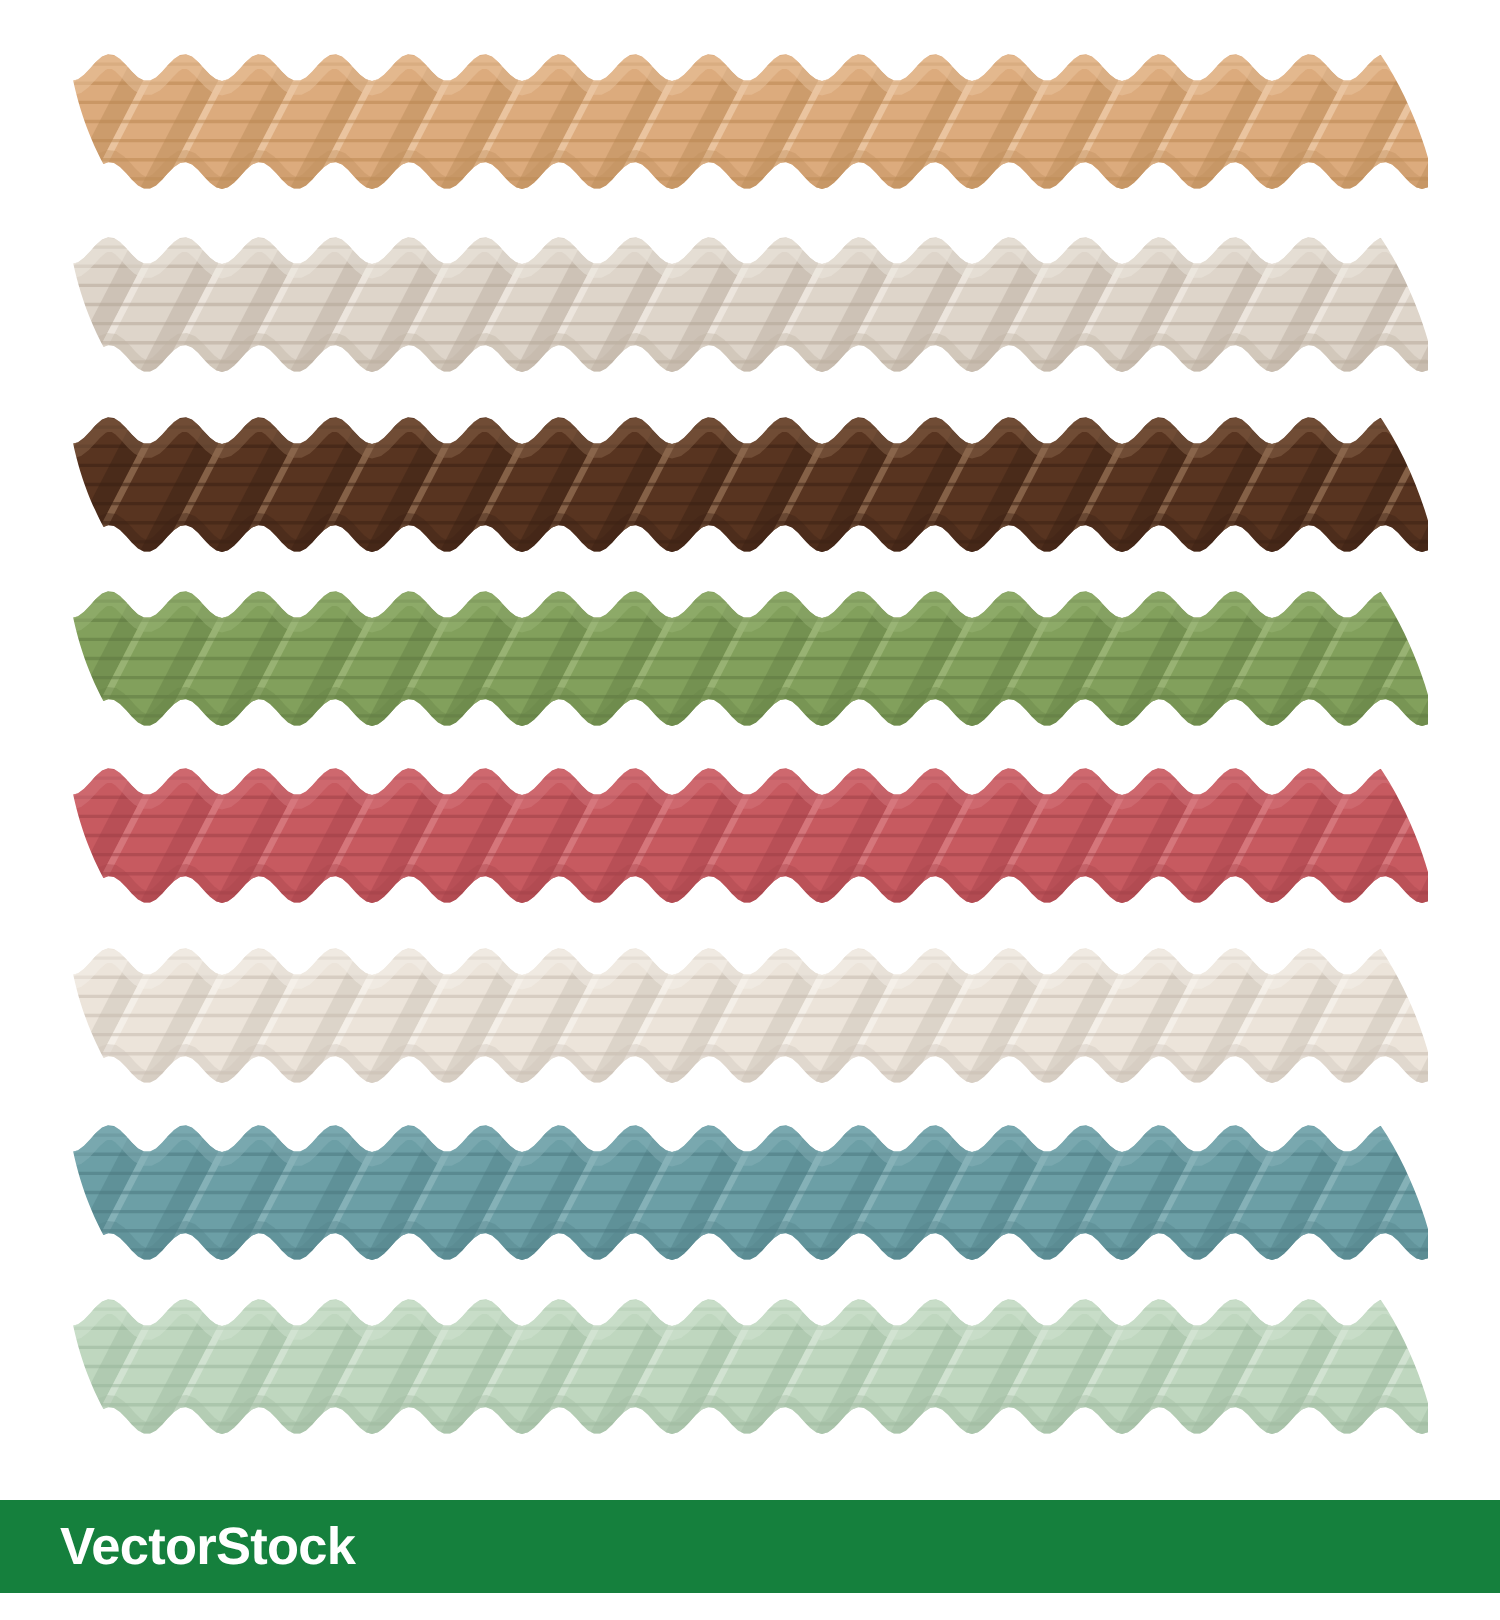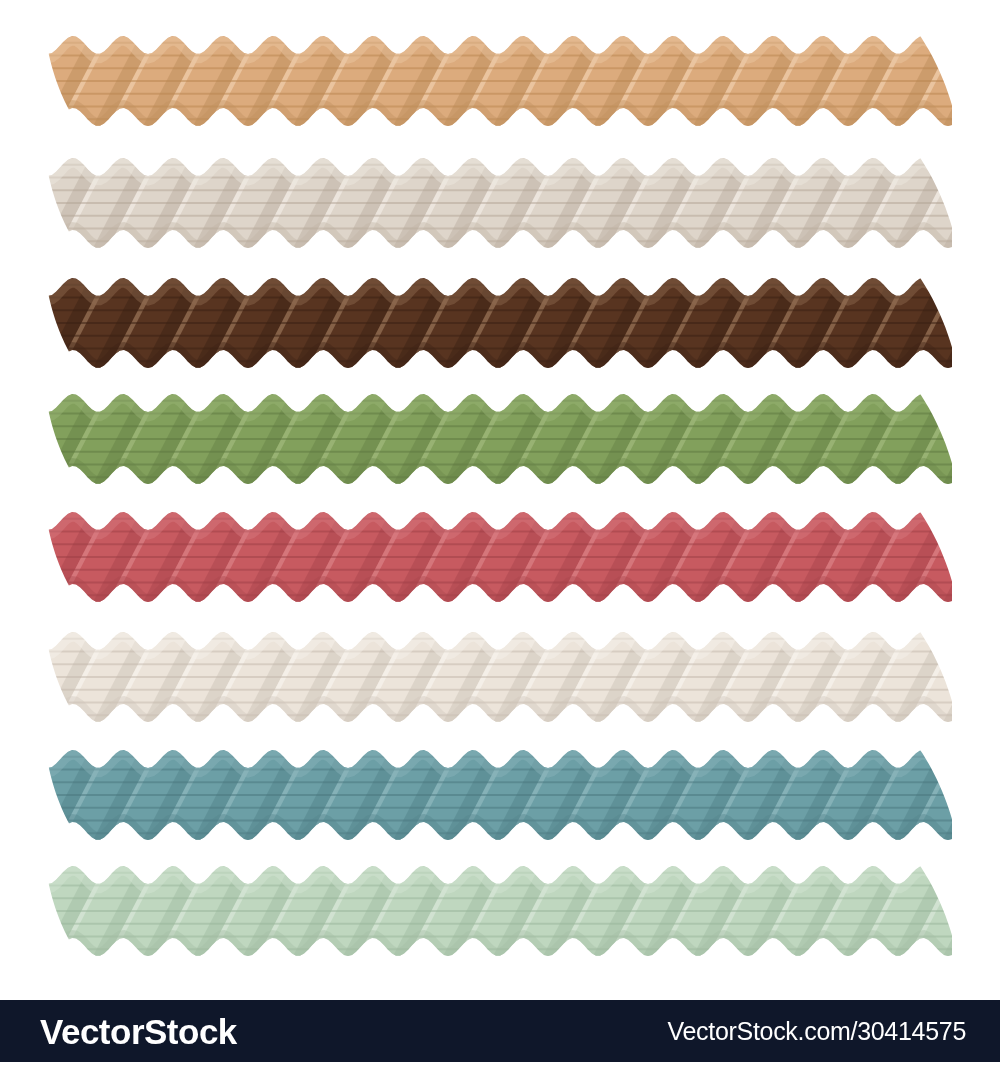--- a/index.html
+++ b/index.html
@@ -35,21 +35,21 @@
     display: block;
   }
 
   
   #footer {
     position: absolute;
     left: 0;
     top: 1000px;
     width: 1000px;
     height: 62px;
-    background: #0f172a;
+    background: #15803d;
   }
   #footer-logo {
     position: absolute;
     left: 40px;
     top: 50%;
     transform: translateY(-50%);
     color: #ffffff;
     font-family: "Liberation Sans", sans-serif;
     font-size: 35px;
     font-weight: bold;
@@ -641,14 +641,13 @@
           <path d="M 48.0 92.0 L 52.0 90.9 L 56.0 87.8 L 60.0 83.6 L 64.0 79.2 L 68.0 75.7 L 72.0 74.1 L 76.0 74.6 L 80.0 77.3 L 84.0 81.3 L 88.0 85.8 L 92.0 89.6 L 96.0 91.7 L 100.0 91.7 L 104.0 89.6 L 108.0 85.8 L 112.0 81.3 L 116.0 77.3 L 120.0 74.6 L 124.0 74.1 L 128.0 75.7 L 132.0 79.2 L 136.0 83.6 L 140.0 87.8 L 144.0 90.9 L 148.0 92.0 L 152.0 90.9 L 156.0 87.8 L 160.0 83.6 L 164.0 79.2 L 168.0 75.7 L 172.0 74.1 L 176.0 74.6 L 180.0 77.3 L 184.0 81.3 L 188.0 85.8 L 192.0 89.6 L 196.0 91.7 L 200.0 91.7 L 204.0 89.6 L 208.0 85.8 L 212.0 81.3 L 216.0 77.3 L 220.0 74.6 L 224.0 74.1 L 228.0 75.7 L 232.0 79.2 L 236.0 83.6 L 240.0 87.8 L 244.0 90.9 L 248.0 92.0 L 252.0 90.9 L 256.0 87.8 L 260.0 83.6 L 264.0 79.2 L 268.0 75.7 L 272.0 74.1 L 276.0 74.6 L 280.0 77.3 L 284.0 81.3 L 288.0 85.8 L 292.0 89.6 L 296.0 91.7 L 300.0 91.7 L 304.0 89.6 L 308.0 85.8 L 312.0 81.3 L 316.0 77.3 L 320.0 74.6 L 324.0 74.1 L 328.0 75.7 L 332.0 79.2 L 336.0 83.6 L 340.0 87.8 L 344.0 90.9 L 348.0 92.0 L 352.0 90.9 L 356.0 87.8 L 360.0 83.6 L 364.0 79.2 L 368.0 75.7 L 372.0 74.1 L 376.0 74.6 L 380.0 77.3 L 384.0 81.3 L 388.0 85.8 L 392.0 89.6 L 396.0 91.7 L 400.0 91.7 L 404.0 89.6 L 408.0 85.8 L 412.0 81.3 L 416.0 77.3 L 420.0 74.6 L 424.0 74.1 L 428.0 75.7 L 432.0 79.2 L 436.0 83.6 L 440.0 87.8 L 444.0 90.9 L 448.0 92.0 L 452.0 90.9 L 456.0 87.8 L 460.0 83.6 L 464.0 79.2 L 468.0 75.7 L 472.0 74.1 L 476.0 74.6 L 480.0 77.3 L 484.0 81.3 L 488.0 85.8 L 492.0 89.6 L 496.0 91.7 L 500.0 91.7 L 504.0 89.6 L 508.0 85.8 L 512.0 81.3 L 516.0 77.3 L 520.0 74.6 L 524.0 74.1 L 528.0 75.7 L 532.0 79.2 L 536.0 83.6 L 540.0 87.8 L 544.0 90.9 L 548.0 92.0 L 552.0 90.9 L 556.0 87.8 L 560.0 83.6 L 564.0 79.2 L 568.0 75.7 L 572.0 74.1 L 576.0 74.6 L 580.0 77.3 L 584.0 81.3 L 588.0 85.8 L 592.0 89.6 L 596.0 91.7 L 600.0 91.7 L 604.0 89.6 L 608.0 85.8 L 612.0 81.3 L 616.0 77.3 L 620.0 74.6 L 624.0 74.1 L 628.0 75.7 L 632.0 79.2 L 636.0 83.6 L 640.0 87.8 L 644.0 90.9 L 648.0 92.0 L 652.0 90.9 L 656.0 87.8 L 660.0 83.6 L 664.0 79.2 L 668.0 75.7 L 672.0 74.1 L 676.0 74.6 L 680.0 77.3 L 684.0 81.3 L 688.0 85.8 L 692.0 89.6 L 696.0 91.7 L 700.0 91.7 L 704.0 89.6 L 708.0 85.8 L 712.0 81.3 L 716.0 77.3 L 720.0 74.6 L 724.0 74.1 L 728.0 75.7 L 732.0 79.2 L 736.0 83.6 L 740.0 87.8 L 744.0 90.9 L 748.0 92.0 L 752.0 90.9 L 756.0 87.8 L 760.0 83.6 L 764.0 79.2 L 768.0 75.7 L 772.0 74.1 L 776.0 74.6 L 780.0 77.3 L 784.0 81.3 L 788.0 85.8 L 792.0 89.6 L 796.0 91.7 L 800.0 91.7 L 804.0 89.6 L 808.0 85.8 L 812.0 81.3 L 816.0 77.3 L 820.0 74.6 L 824.0 74.1 L 828.0 75.7 L 832.0 79.2 L 836.0 83.6 L 840.0 87.8 L 844.0 90.9 L 848.0 92.0 L 852.0 90.9 L 856.0 87.8 L 860.0 83.6 L 864.0 79.2 L 868.0 75.7 L 872.0 74.1 L 876.0 74.6 L 880.0 77.3 L 884.0 81.3 L 888.0 85.8 L 892.0 89.6 L 896.0 91.7 L 900.0 91.7 L 904.0 89.6 L 908.0 85.8 L 912.0 81.3 L 916.0 77.3 L 920.0 74.6 L 924.0 74.1 L 928.0 75.7 L 932.0 79.2 L 936.0 83.6 L 940.0 87.8 L 944.0 90.9 L 948.0 92.0 L 952.0 90.9" fill="none" stroke="#a4bfa5" stroke-width="8" opacity="0.40"></path>
         </g>
         <path d="M 46 6 C 46 6, 50 56.1, 82 100 L 42 102 L 42 0 Z" fill="#ffffff"></path>
         <path d="M 916 0 C 942 35.699999999999996, 956 81.60000000000001, 958 104 L 1012 104 L 1012 0 Z" fill="#ffffff"></path>
       </svg>
     </div>
   </div>
 
 <div id="footer">
   <div id="footer-logo">VectorStock</div>
-  <div id="footer-url">VectorStock.com/30414575</div>
 </div>
 
 </body></html>

